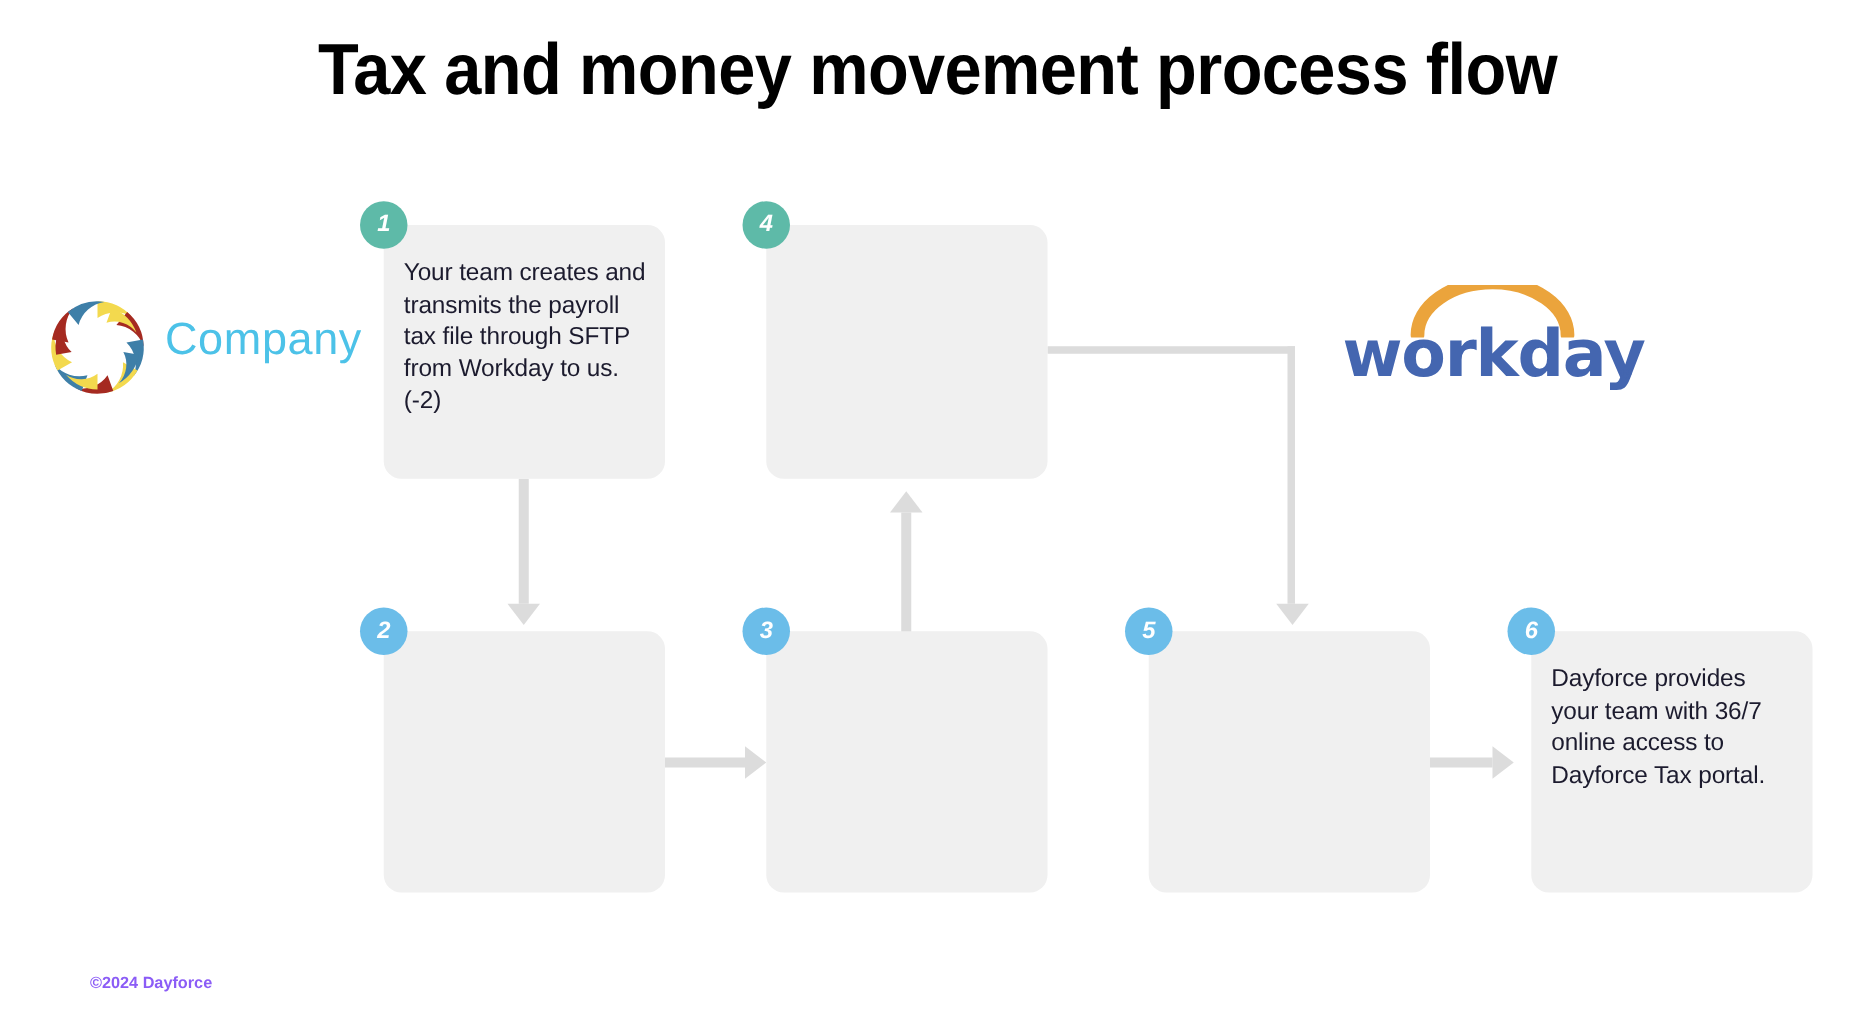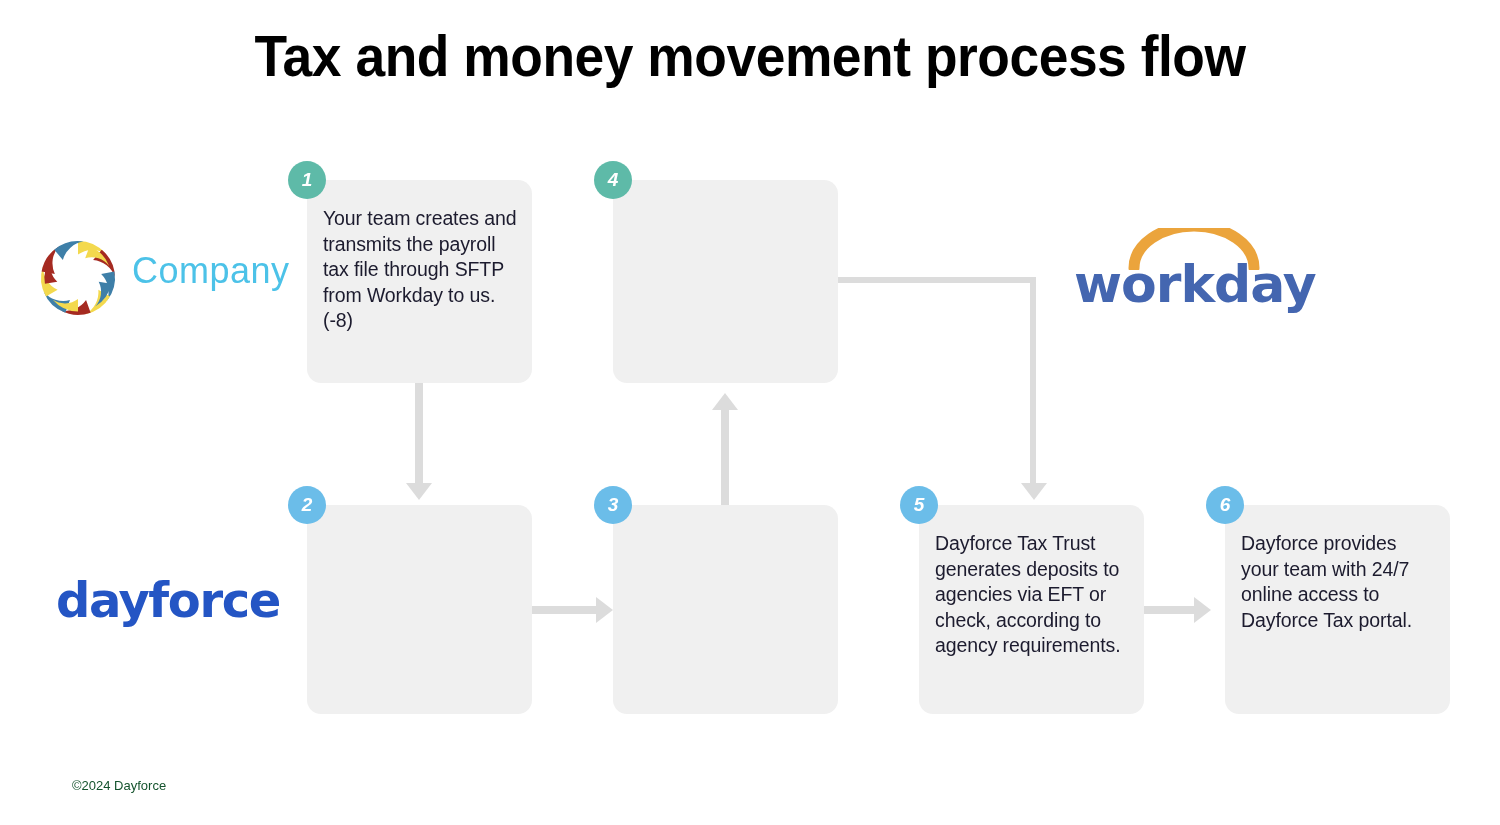--- a/index.html
+++ b/index.html
@@ -145,22 +145,22 @@
     letter-spacing: -1.4px;
     font-family: "DejaVu Sans", sans-serif;
   }
 
   
   #footer-copyright {
     position: absolute;
     left: 72px;
     top: 778px;
     font-size: 13px;
-    font-weight: normal;
-    color: #14532d;
+    font-weight: bold;
+    color: #8b5cf6;
   }
 </style>
 </head>
 <body>
 
 <div id="canvas">
 
   <div id="page-title">Tax and money movement process flow</div>
 
   <div id="company-logo-wrap">
@@ -190,21 +190,20 @@
   </div>
 
   <div id="workday-logo-wrap">
     <svg id="workday-arc" viewBox="0 0 132 42">
       <path d="M 6 40 A 60 42 0 0 1 126 40" fill="none" stroke="#eba43c" stroke-width="11" stroke-linecap="round"></path>
     </svg>
     <div id="workday-word">workday</div>
     <div id="workday-reg">®</div>
   </div>
 
-  <div id="dayforce-word">dayforce</div>
 
   <div class="conn" style="left:415px; top:383px; width:8px; height:100px;"></div>
   <div class="arrow-head arrow-down" style="left:406px; top:483px;"></div>
 
   <div class="conn" style="left:532px; top:606px; width:64px; height:8px;"></div>
   <div class="arrow-head arrow-right" style="left:596px; top:597px;"></div>
 
   <div class="conn" style="left:721px; top:410px; width:8px; height:97px;"></div>
   <div class="arrow-head arrow-up" style="left:712px; top:393px;"></div>
 
@@ -214,47 +213,42 @@
 
   <div class="conn" style="left:1144px; top:606px; width:50px; height:8px;"></div>
   <div class="arrow-head arrow-right" style="left:1194px; top:597px;"></div>
 
   <div class="step-box" style="left:307px; top:180px; width:225px; height:203px;">
     <div class="badge teal">1</div>
     <div class="step-text">Your team creates and
 transmits the payroll
 tax file through SFTP
 from Workday to us.
-(-8)</div>
+(-2)</div>
   </div>
 
   <div class="step-box" style="left:613px; top:180px; width:225px; height:203px;">
     <div class="badge teal">4</div>
   </div>
 
   <div class="step-box" style="left:307px; top:505px; width:225px; height:209px;">
     <div class="badge blue">2</div>
   </div>
 
   <div class="step-box" style="left:613px; top:505px; width:225px; height:209px;">
     <div class="badge blue">3</div>
   </div>
 
   <div class="step-box" style="left:919px; top:505px; width:225px; height:209px;">
     <div class="badge blue">5</div>
-    <div class="step-text">Dayforce Tax Trust
-generates deposits to
-agencies via EFT or
-check, according to
-agency requirements.</div>
   </div>
 
   <div class="step-box" style="left:1225px; top:505px; width:225px; height:209px;">
     <div class="badge blue">6</div>
     <div class="step-text">Dayforce provides
-your team with 24/7
+your team with 36/7
 online access to
 Dayforce Tax portal.</div>
   </div>
 
   <div id="footer-copyright">©2024 Dayforce</div>
 
 </div>
 
 </body></html>

